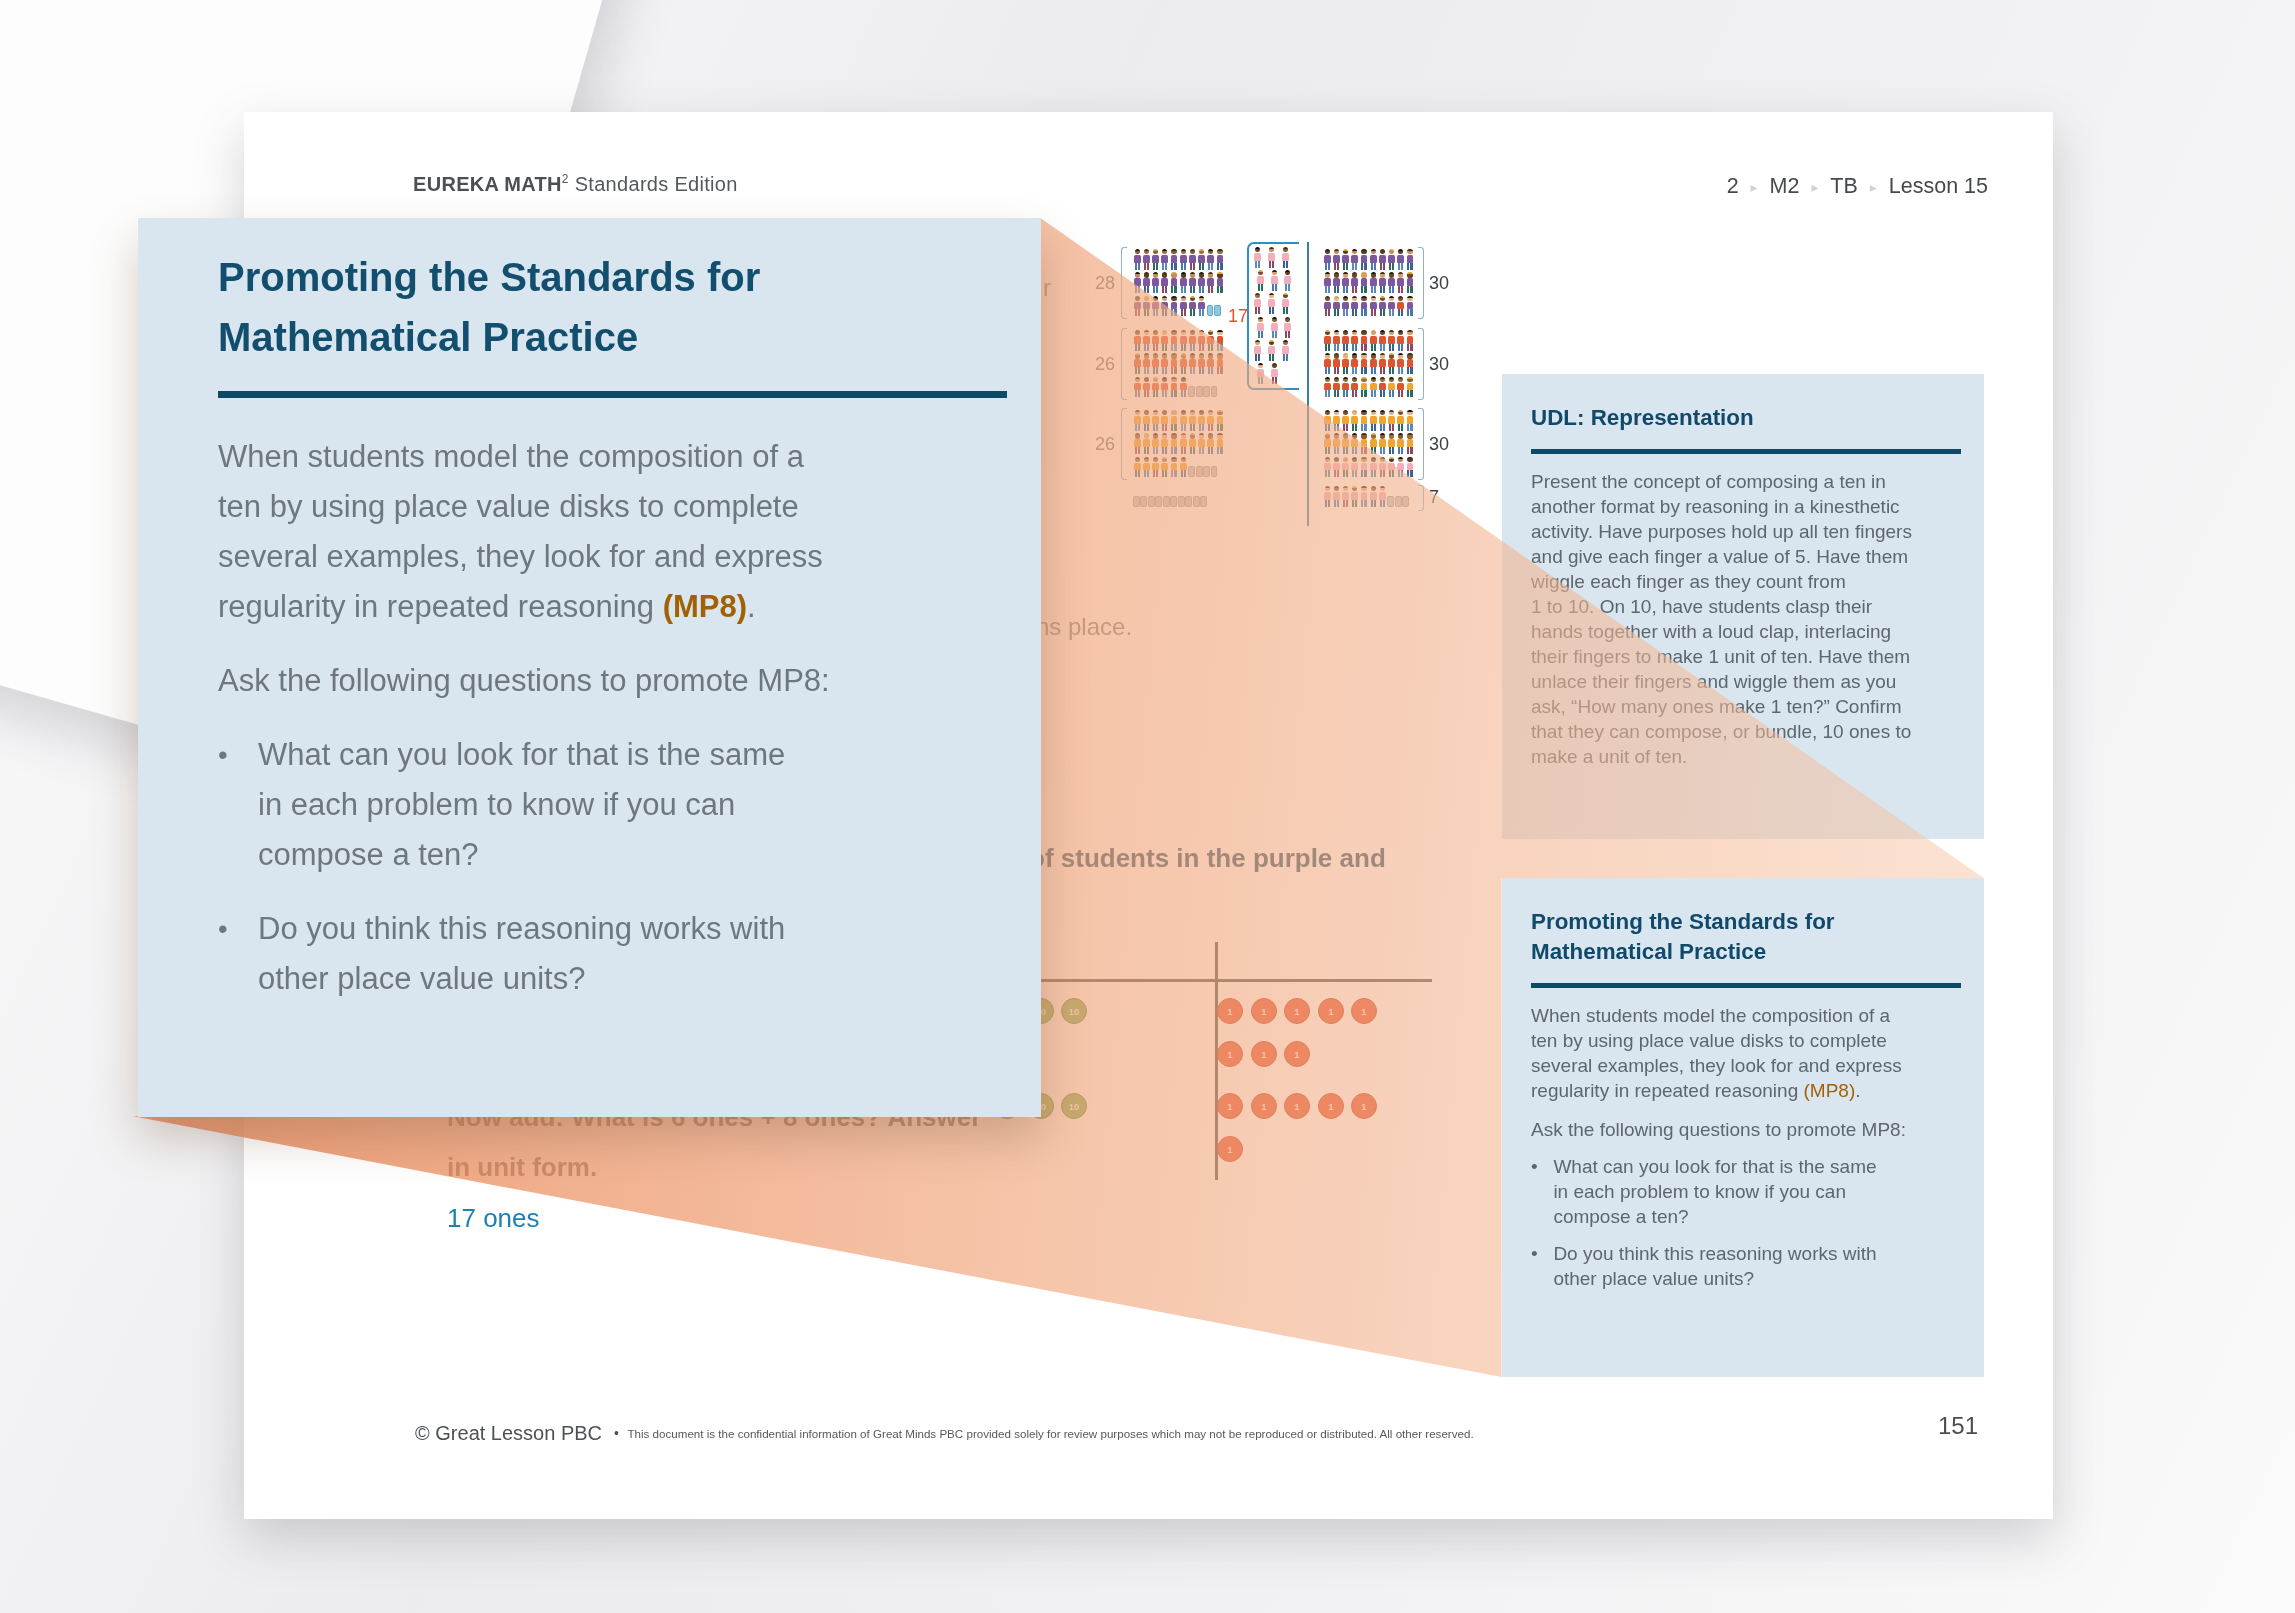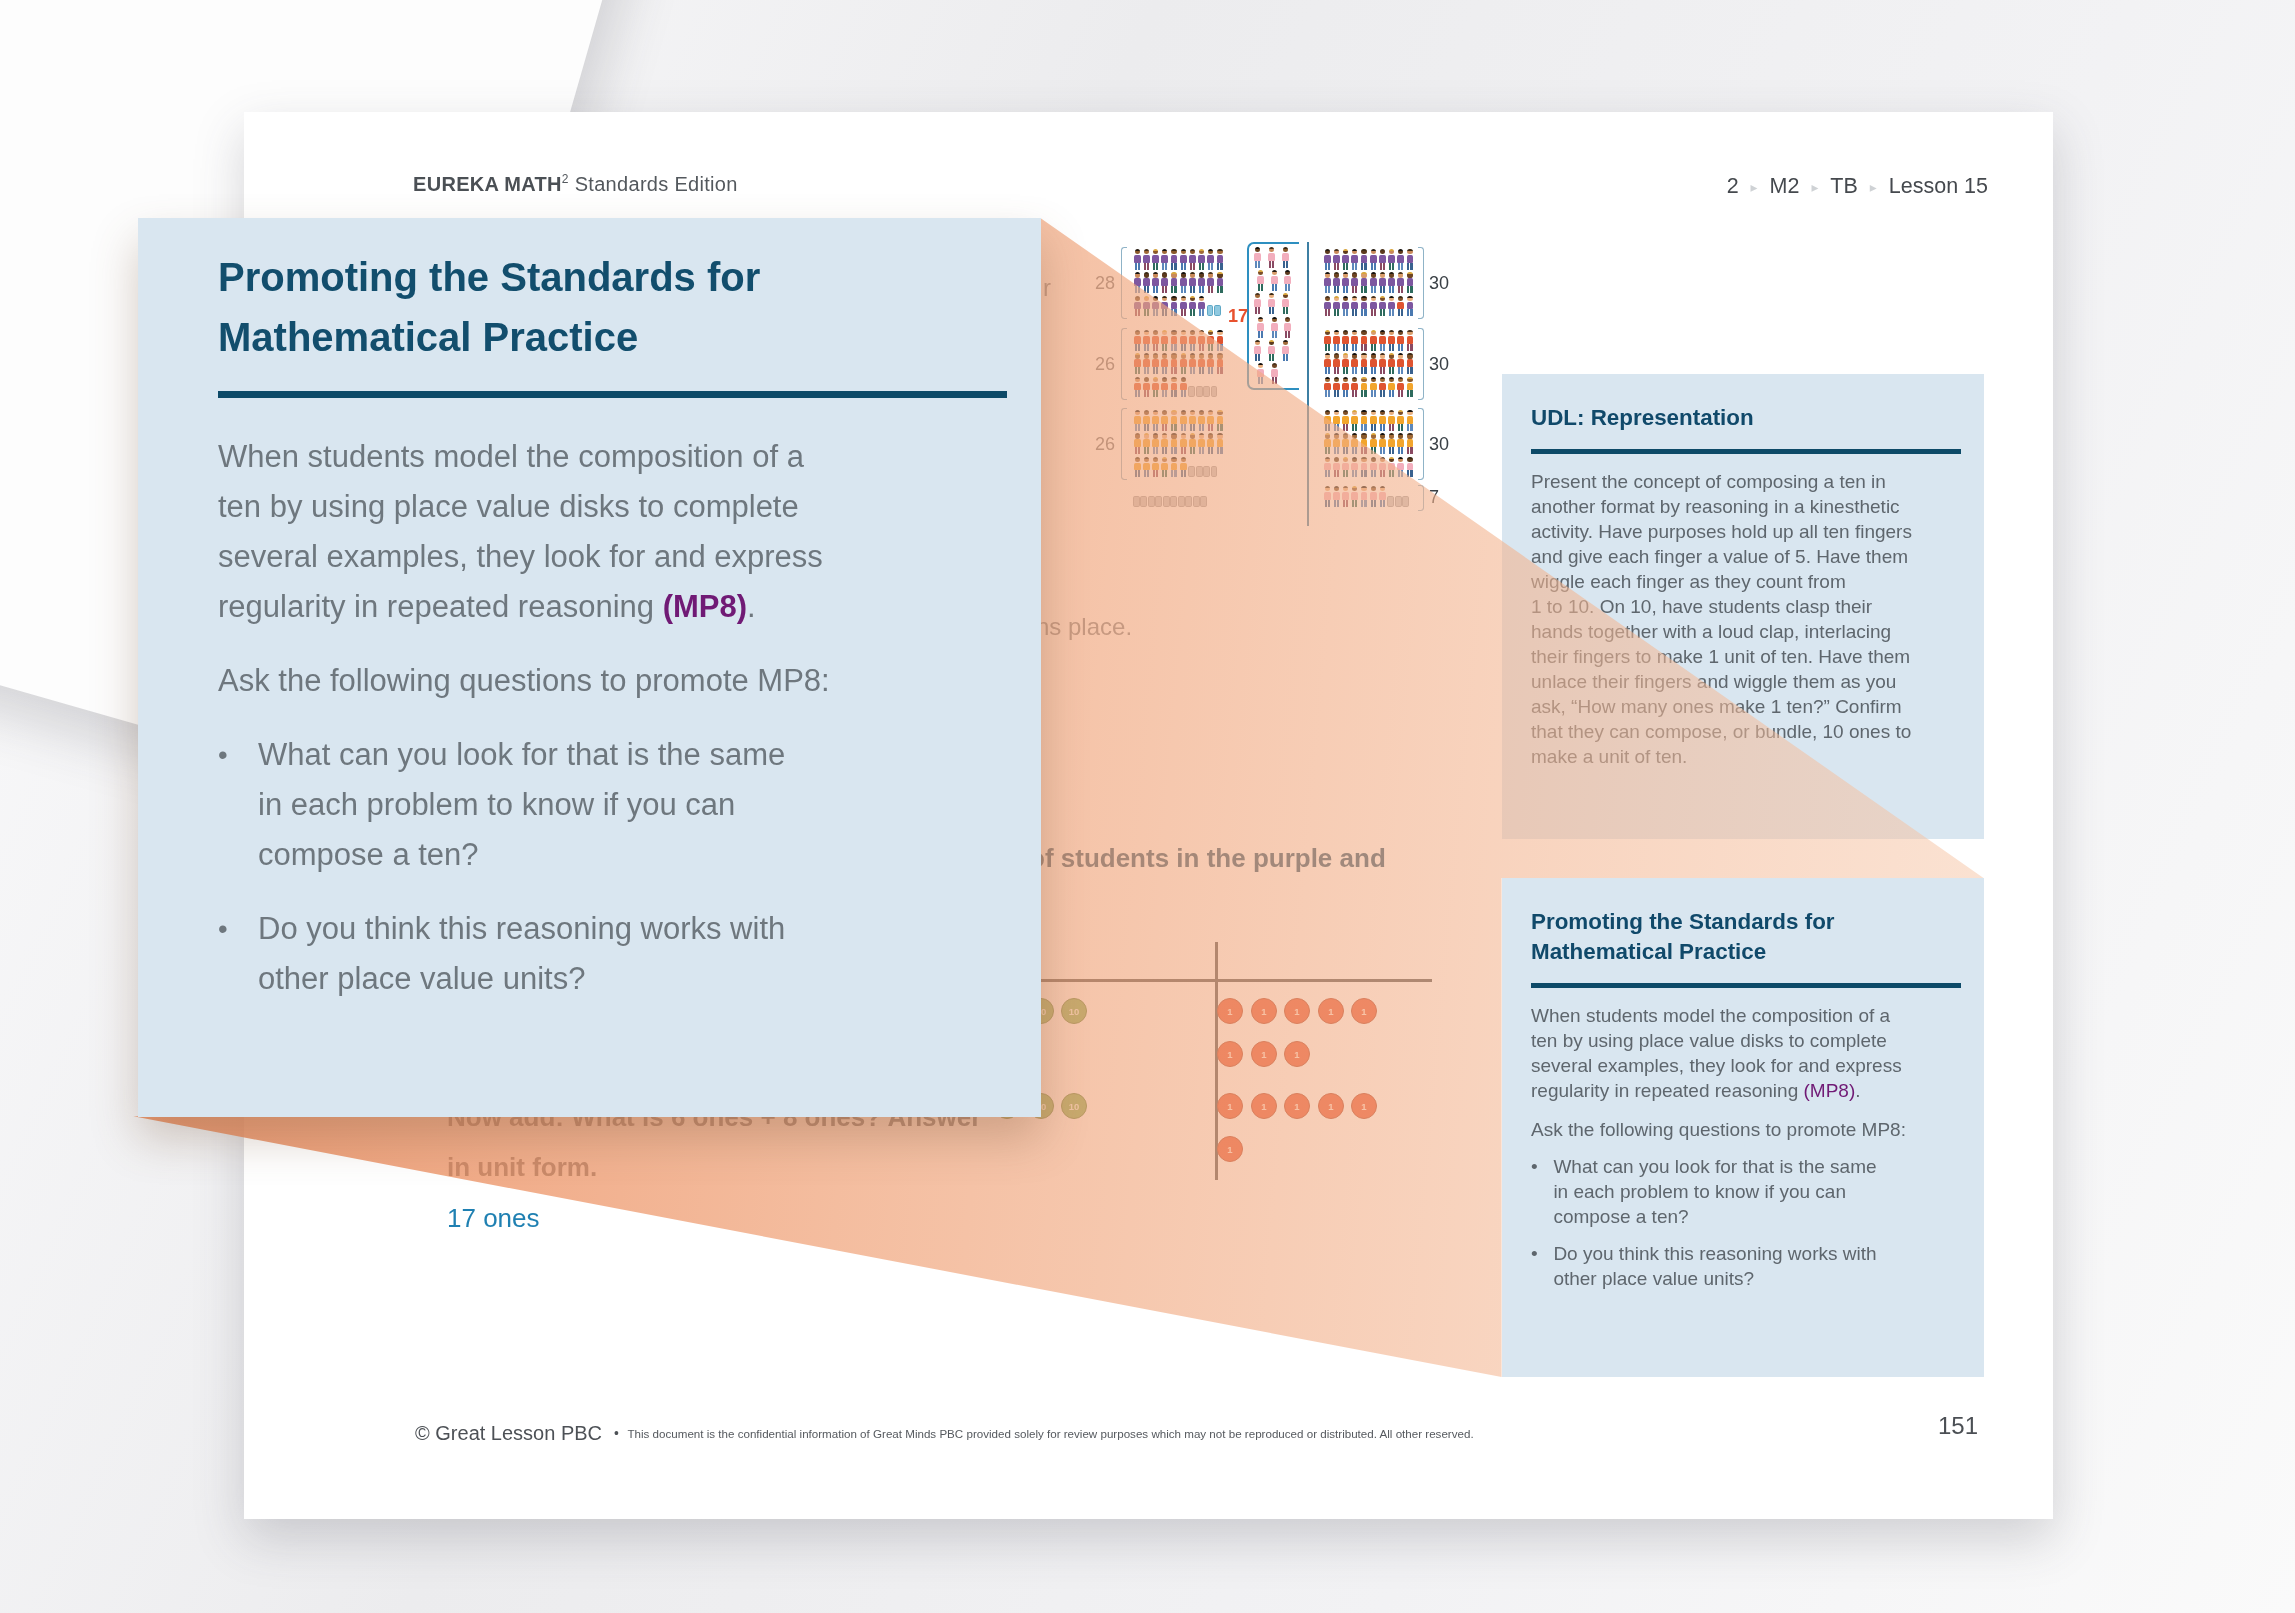--- a/index.html
+++ b/index.html
@@ -26,21 +26,21 @@
   .frag-ans{color:#1f80b2;font-size:26px;}
   
   .sidebox{position:absolute;background:#d9e6f0;box-sizing:border-box;padding:29px 26px 0 29px;}
   .sidebox .sb-title{color:#10496a;font-weight:700;font-size:22.4px;line-height:30px;}
   .sidebox .sb-rule{height:5.2px;background:#0d4a68;margin:15.5px -3.4px 0 0;}
   .sidebox .sb-body{margin-top:15.5px;color:#5e666d;font-size:19px;line-height:25px;}
   .sidebox .sb-para{margin-top:13.8px;color:#5e666d;font-size:19px;line-height:25px;}
   .sb-bullet{display:flex;margin-top:12px;}
   .sb-bullet .dot{width:22.4px;color:#5e666d;font-size:19px;line-height:25px;}
   .sb-bullet .bl{color:#5e666d;font-size:19px;line-height:25px;}
-  .mp8{color:#701a75;margin-top:40px;}
+  .mp8{color:#a16207;margin-top:40px;}
   #udl-box{left:1502px;top:374px;width:482px;height:465px;z-index:3;}
   #mp-box{left:1502px;top:878px;width:482px;height:499px;z-index:5;}
   
   #beam{position:absolute;left:0;top:0;z-index:4;pointer-events:none;}
   
   .callout{position:absolute;left:138px;top:218px;width:903px;height:899px;background:#d9e6f0;z-index:6;
     box-sizing:border-box;padding:29px 34px 0 80px;box-shadow:0 22.4px 43px rgba(120,85,60,.30);}
   .co-title{color:#124e6d;font-weight:700;font-size:40px;line-height:60px;}
   .co-rule{height:6.9px;background:#0d4a68;margin:24px 0 0 0;}
   .co-body{margin-top:34px;color:#6e777e;font-size:31px;line-height:50px;}
@@ -62,21 +62,21 @@
   .seat{width:6.9px;height:11.2px;border-radius:1.7px;margin-top:9.5px;box-sizing:border-box;flex:0 0 auto;align-self:flex-end;}
   .seat.gray{background:#c4c4c6;border:0.9px solid #a3a3a6;}
   .seat.teal{background:#8fc9e0;border:0.9px solid #5fa8c6;}
   .seat-row{display:flex;gap:0.6px;height:20.7px;align-items:flex-end;}
   .grp{position:absolute;display:flex;flex-direction:column;gap:2.6px;z-index:3;}
   .bracket{position:absolute;width:6px;box-sizing:border-box;z-index:3;}
   .bracket.left{border-left:1.7px solid #8fb3c7;border-top:1.7px solid #8fb3c7;border-bottom:1.7px solid #8fb3c7;border-radius:3.4px 0 0 3.4px;}
   .bracket.right{border-right:1.7px solid #8fb3c7;border-top:1.7px solid #8fb3c7;border-bottom:1.7px solid #8fb3c7;border-radius:0 3.4px 3.4px 0;}
   .grp-label{position:absolute;font-size:18px;color:#6f7277;z-index:3;width:29px;text-align:right;}
   .grp-label.dark{color:#3a4046;text-align:left;}
-  .grp-label.red{color:#e8512e;font-weight:700;}
+  .grp-label.red{color:#e8512e;font-weight:400;}
   .standing-bracket{position:absolute;border:2.2px solid #2e8fc0;border-right:none;border-radius:6.9px 0 0 6.9px;z-index:3;box-sizing:border-box;}
   .standing-stub{position:absolute;height:2.2px;background:#2e8fc0;z-index:3;}
   .vline{position:absolute;width:2.2px;background:#3d7fa3;z-index:3;}
   
   .pv-line{position:absolute;background:#4d4d4d;z-index:3;}
   .disk{position:absolute;width:26px;height:26px;border-radius:50%;box-sizing:border-box;z-index:3;
     display:flex;align-items:center;justify-content:center;font-size:9.5px;font-weight:700;}
   .disk.tens{background:#7fae53;border:1.7px solid #587f36;color:#eef5e2;}
   .disk.ones{background:#e84f2e;border:1.7px solid #b33a1e;color:#ffe3d6;}
 </style>

